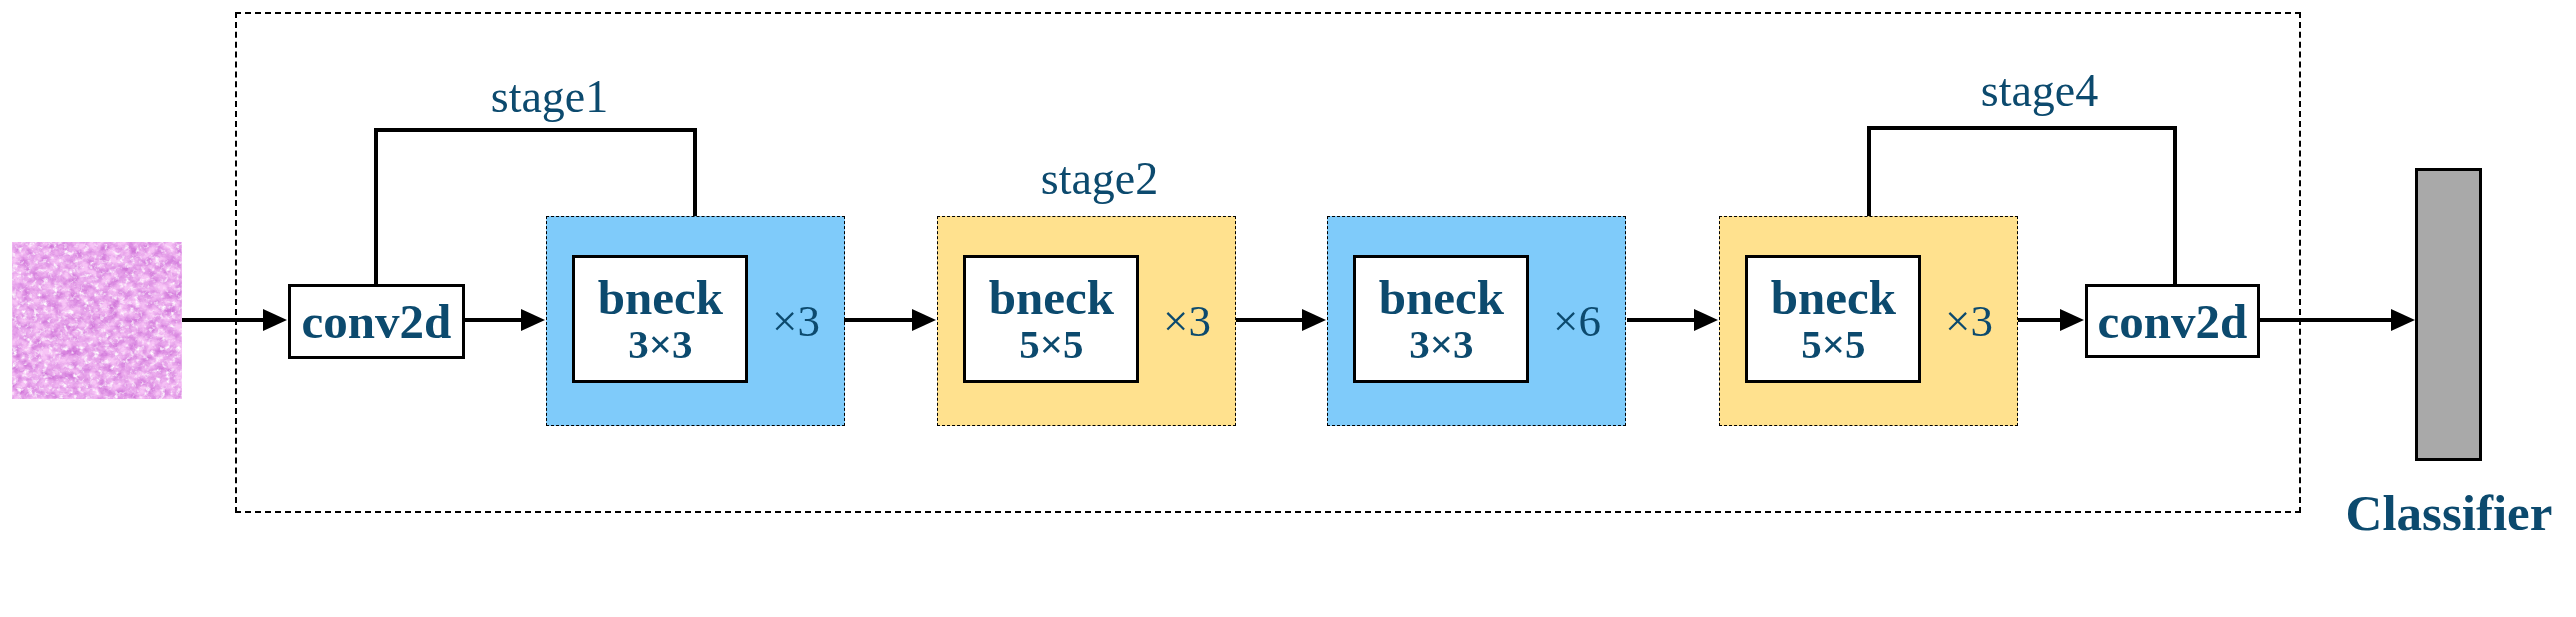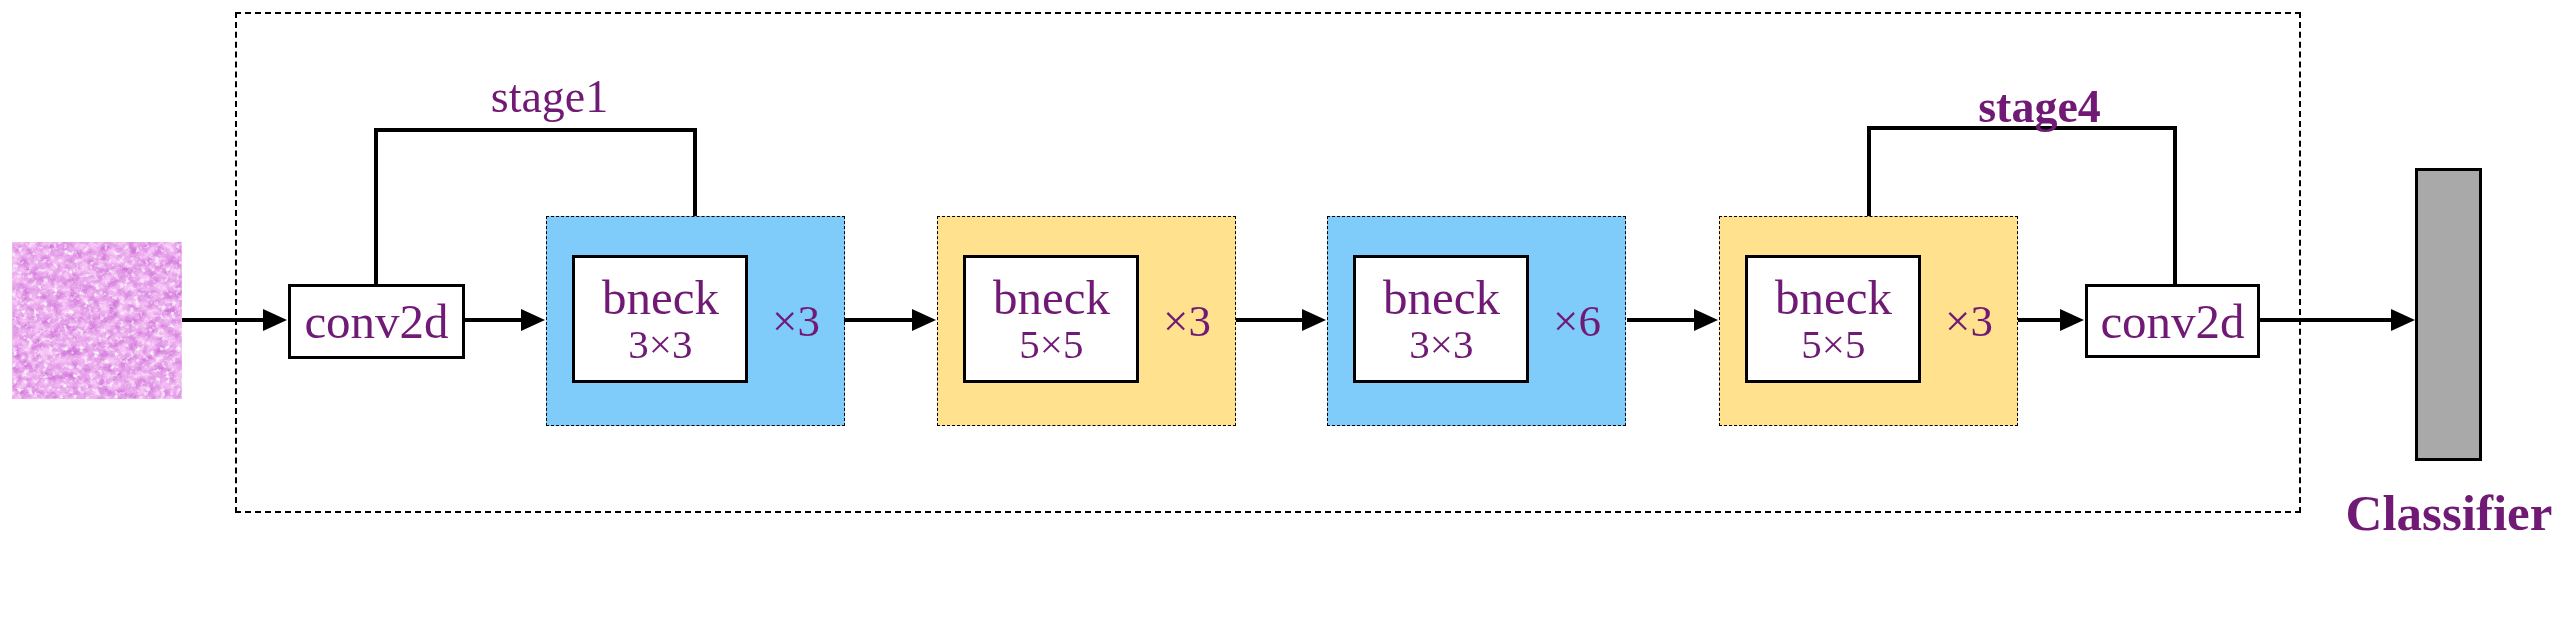--- a/index.html
+++ b/index.html
@@ -1,30 +1,30 @@
 <!DOCTYPE html>
 <html style="font-size:13px"><head>
 <meta charset="utf-8">
 <style>
   html,body{margin:0;padding:0;background:#ffffff;}
   .canvas{
     position:relative;width:2576px;height:618px;background:#ffffff;overflow:hidden;
-    font-family:"Liberation Serif", serif;color:#701a75;
+    font-family:"Liberation Serif", serif;color:#0c4a6e;
   }
   
   .fe-box{
     position:absolute;left:235px;top:12.3px;width:2066px;height:501px;
     border:2.5px dashed #000;background:transparent;box-sizing:border-box;
   }
   
   .input-img{position:absolute;left:12.3px;top:242px;width:170px;height:157px;}
   
   .solid-box{
     position:absolute;background:#fff;border:3.3px solid #000;box-sizing:border-box;
-    display:flex;align-items:center;justify-content:center;text-align:left;
+    display:flex;align-items:center;justify-content:center;text-align:left;font-weight:bold;
   }
   .conv1{left:288px;top:284px;width:177px;height:75px;font-size:49px;}
   .conv2{left:2085px;top:284px;width:175px;height:74px;font-size:49px;}
   
   .stage{
     position:absolute;top:216px;width:299px;height:210px;
     border:1.6px dashed #000;box-sizing:border-box;
   }
   .stage1{left:546px;}
   .stage2{left:937px;}
@@ -38,21 +38,21 @@
   .bneck .bn-kernel{font-size:41px;}
   .repeat{
     position:absolute;left:203px;top:80px;width:92px;height:49px;
     font-size:45px;text-align:center;line-height:49px;
   }
   
   .stage-label{position:absolute;width:197px;text-align:center;font-size:46px;line-height:46px;}
   .lbl-stage1{left:451px;top:74px;}
   .lbl-stage2{left:1001px;top:156px;}
   .lbl-stage3{left:1379px;top:156px;}
-  .lbl-stage4{left:1941px;top:84px;font-weight:bold;}
+  .lbl-stage4{left:1941px;top:68px;}
   
   .seg{position:absolute;background:#000;}
   .b1-h{left:374px;top:128px;width:323px;height:4.1px;}
   .b1-vl{left:374px;top:128px;width:4.1px;height:157px;}
   .b1-vr{left:693px;top:128px;width:4.1px;height:89px;}
   .b4-h{left:1867px;top:126px;width:310px;height:4.1px;}
   .b4-vl{left:1867px;top:126px;width:4.1px;height:91px;}
   .b4-vr{left:2173px;top:126px;width:4.1px;height:160px;}
   
   .arrow{position:absolute;top:318px;height:4.1px;background:#000;}
@@ -113,20 +113,21 @@
   </div>
 
   <div class="seg b1-h"></div>
   <div class="seg b1-vl"></div>
   <div class="seg b1-vr"></div>
   <div class="seg b4-h"></div>
   <div class="seg b4-vl"></div>
   <div class="seg b4-vr"></div>
 
   <div class="stage-label lbl-stage1">stage1</div>
+  <div class="stage-label lbl-stage2">stage2</div>
   <div class="stage-label lbl-stage4">stage4</div>
 
   <div class="solid-box conv1">
     <span>conv2d</span>
   </div>
 
   <div class="stage stage1" style="background-color: rgb(127, 203, 250);">
     <div class="solid-box bneck" style="display:flex;">
       <div class="bn-name">bneck</div>
       <div class="bn-kernel">3×3</div>

